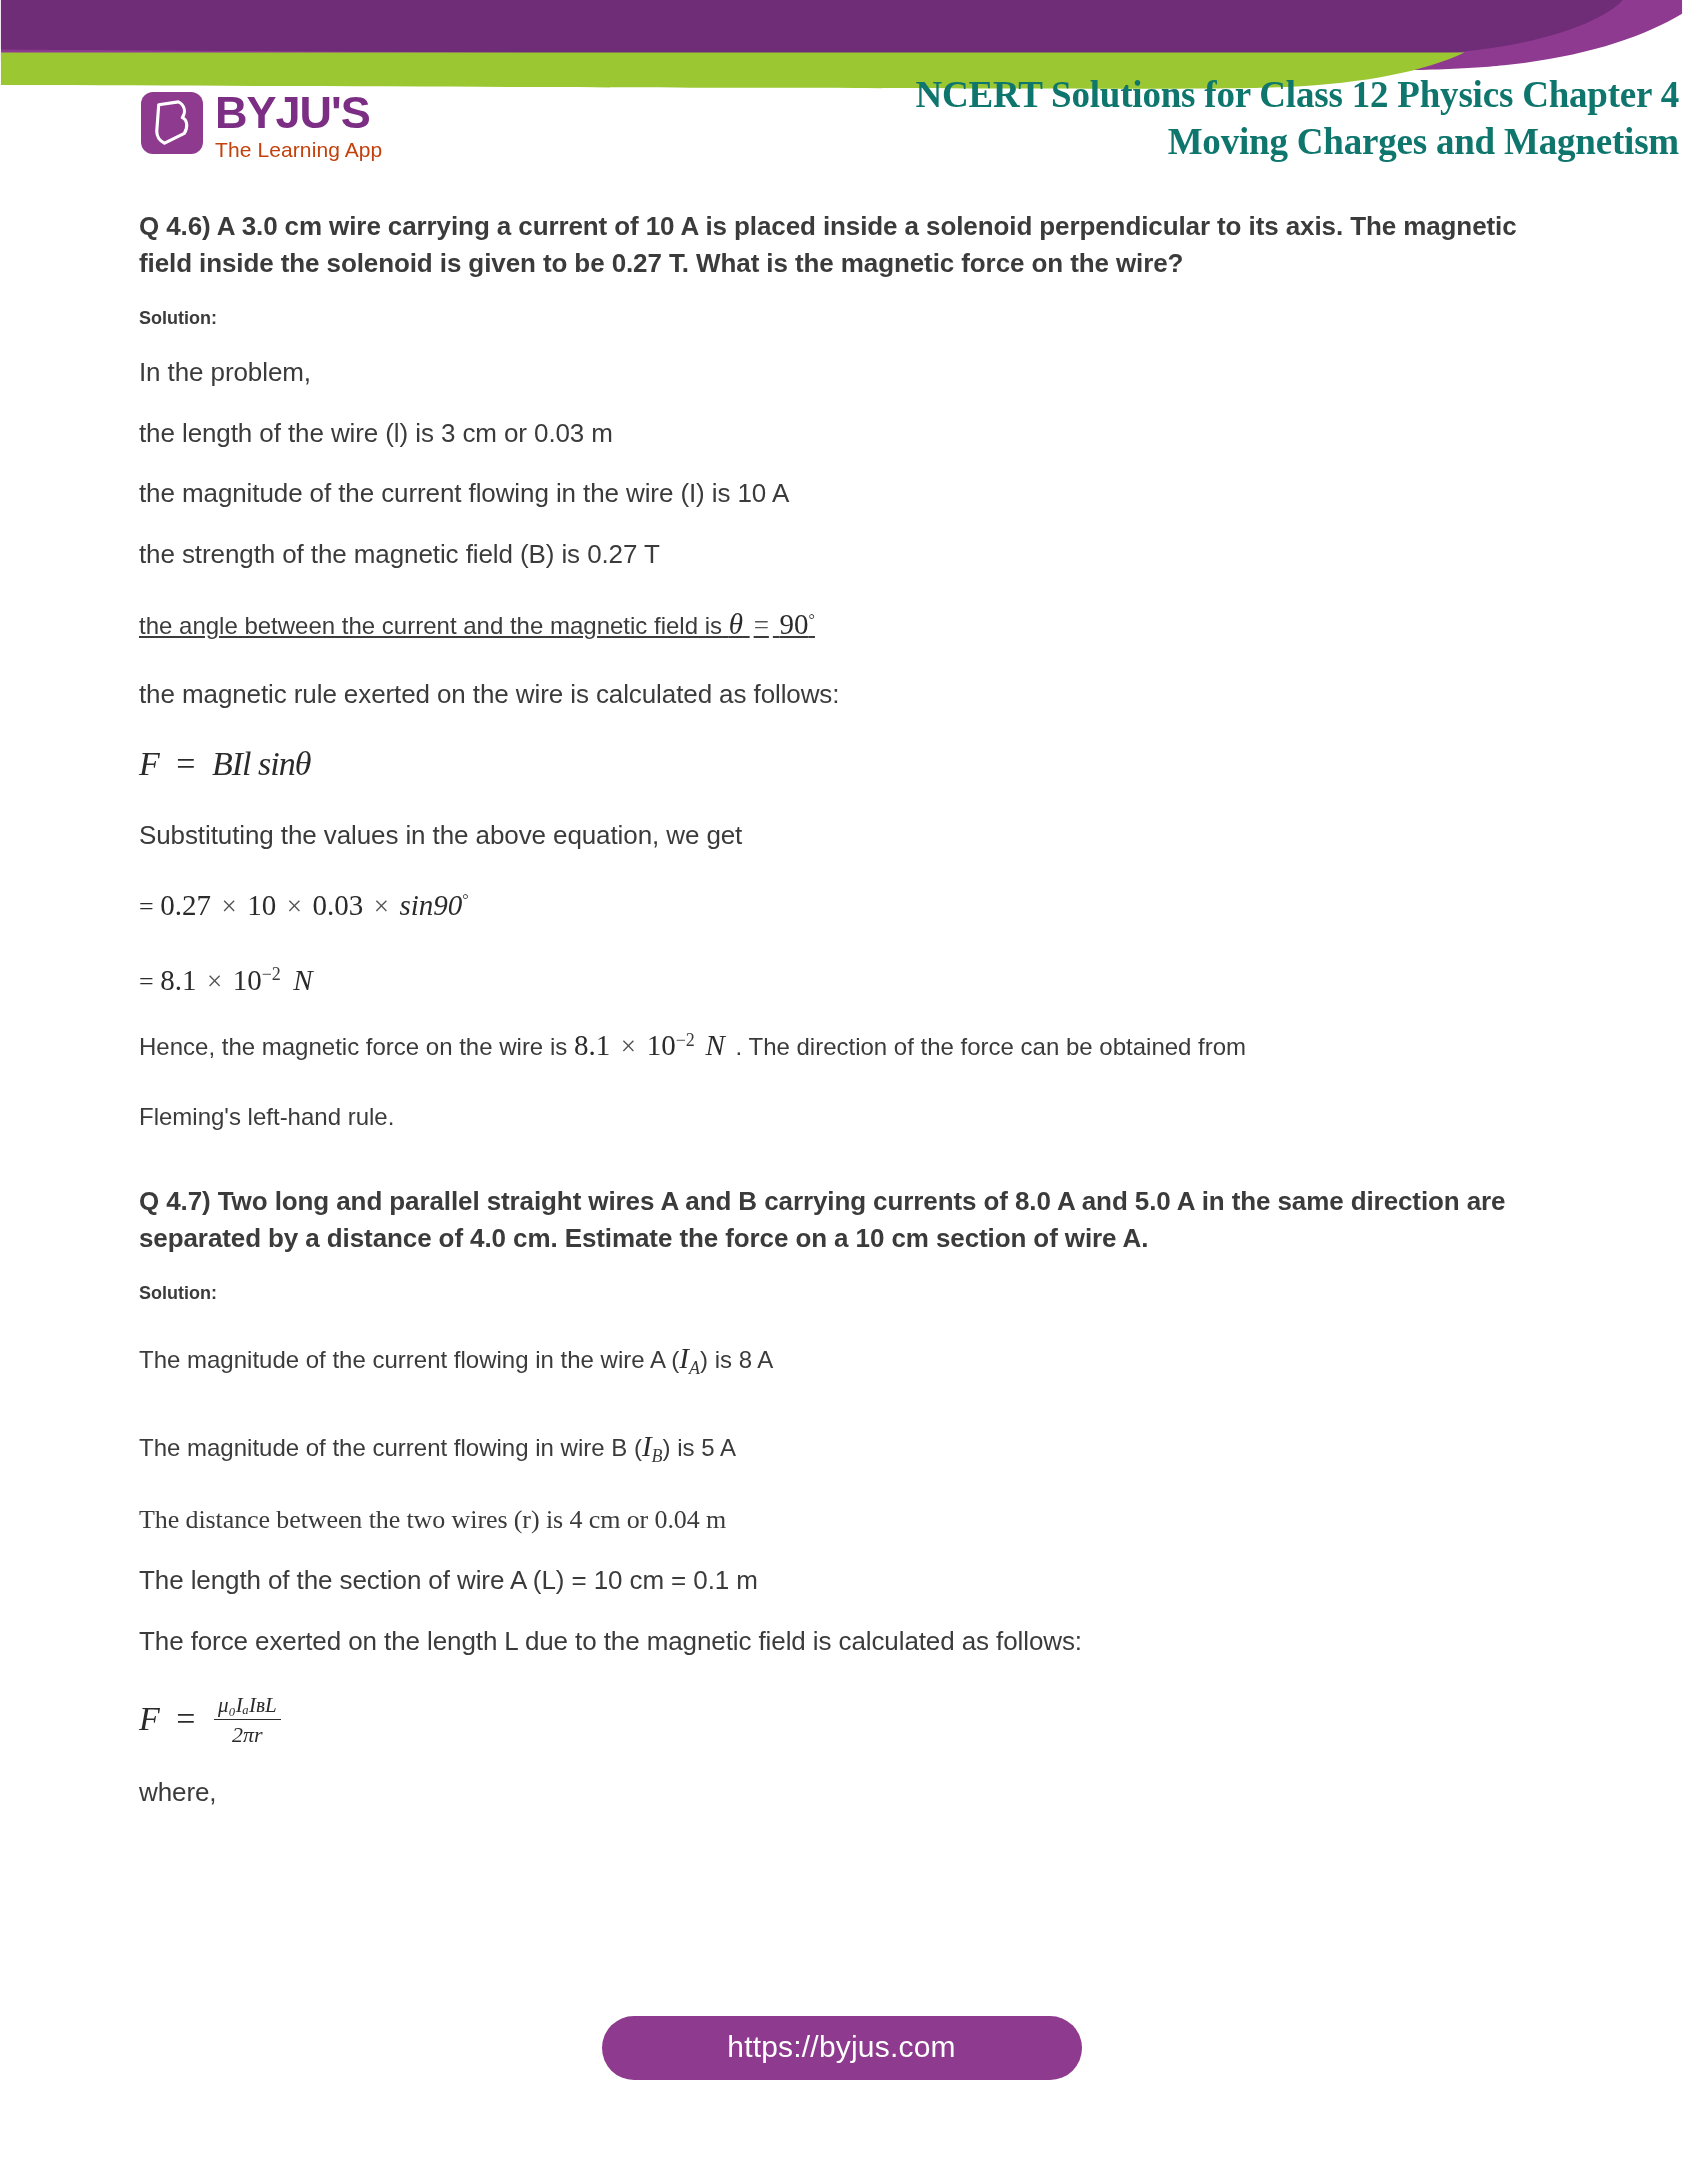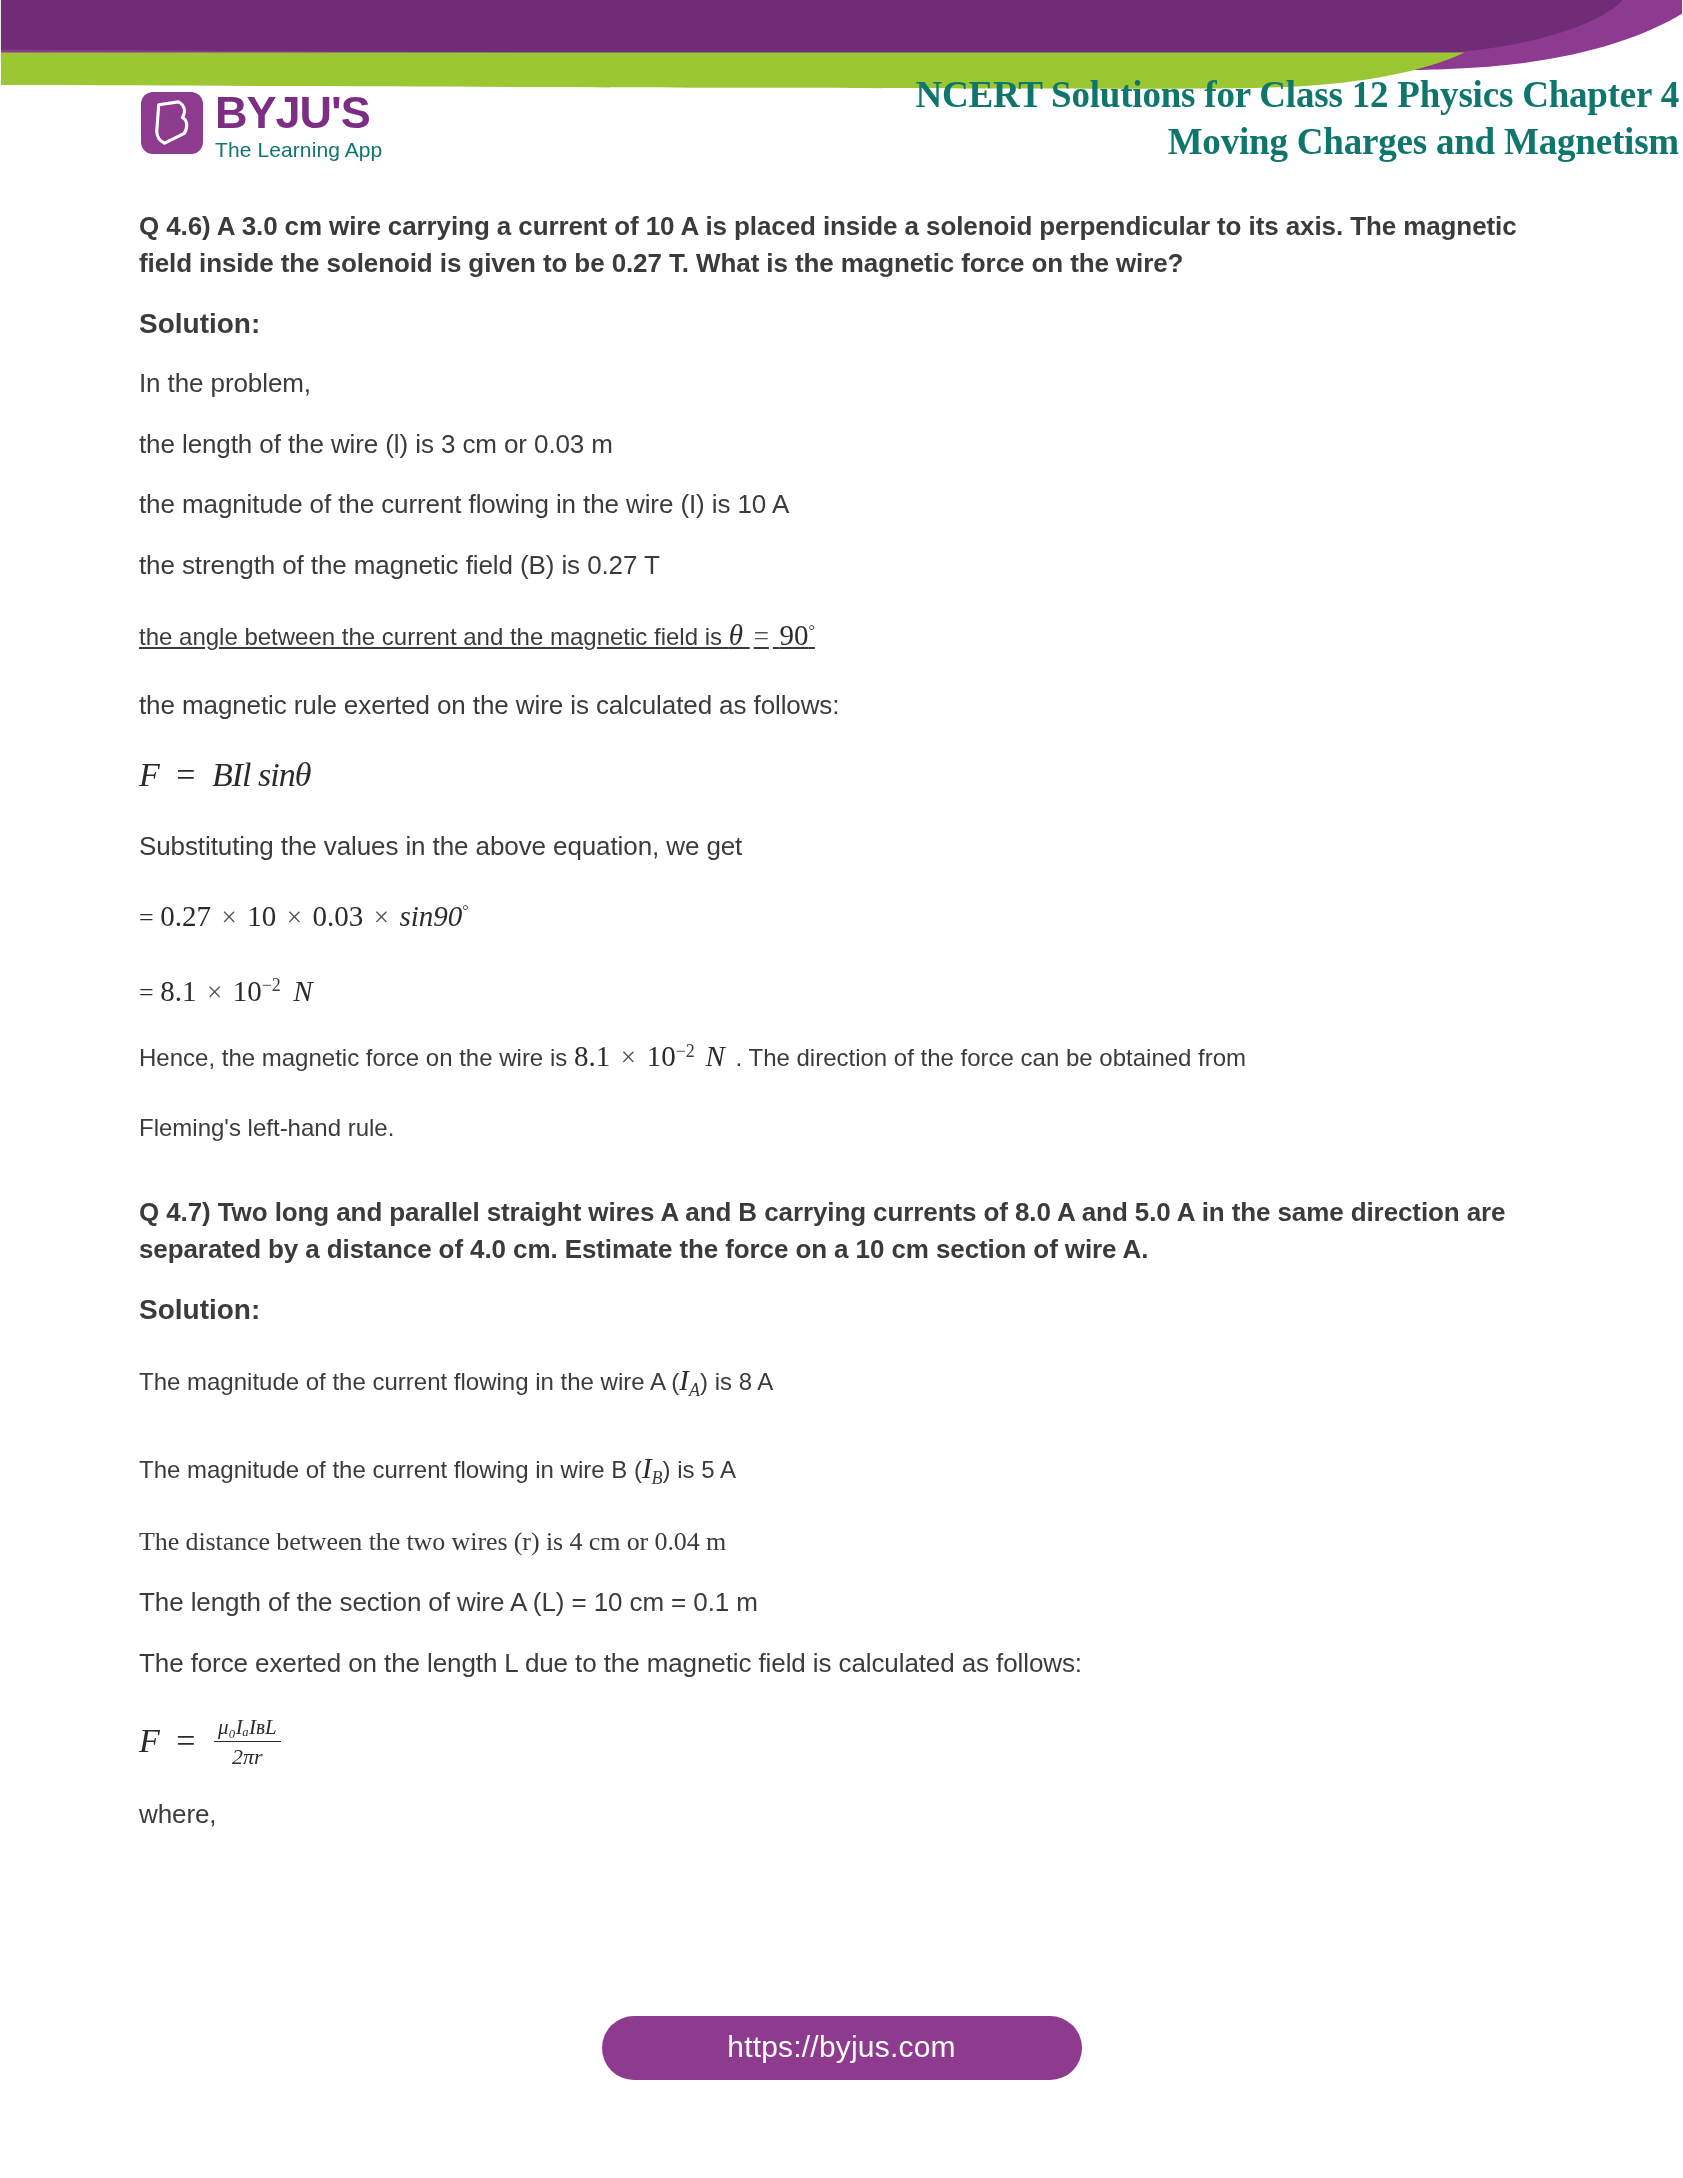--- a/index.html
+++ b/index.html
@@ -63,21 +63,21 @@
     font-family: "Liberation Sans", sans-serif;
     font-weight: bold;
     font-size: 45px;
     letter-spacing: -1px;
     color: #7b2e83;
     line-height: 0.96;
   }
   .logo-tag {
     font-family: "Liberation Sans", sans-serif;
     font-size: 21px;
-    color: #0f766e;
+    color: #c2410c;
     margin-top: 5px;
     letter-spacing: 0.1px;
   }
   .doc-title {
     position: absolute;
     right: 30px;
     top: 12px;
     width: 1089px;
     text-align: right;
     font-family: "Liberation Serif", serif;
@@ -99,21 +99,21 @@
     font-family: "Liberation Sans", sans-serif;
     font-weight: bold;
     font-size: 26px;
     line-height: 1.42;
     color: #3b3b3b;
     letter-spacing: -0.1px;
   }
   .solution-label {
     font-family: "Liberation Sans", sans-serif;
     font-weight: bold;
-    font-size: 28px;
+    font-size: 18px;
     color: #3b3b3b;
     margin-top: 26px;
   }
   .p {
     font-family: "Liberation Sans", sans-serif;
     font-size: 26px;
     line-height: 1.3;
     color: #3b3b3b;
     margin-top: 27px;
     letter-spacing: -0.1px;

